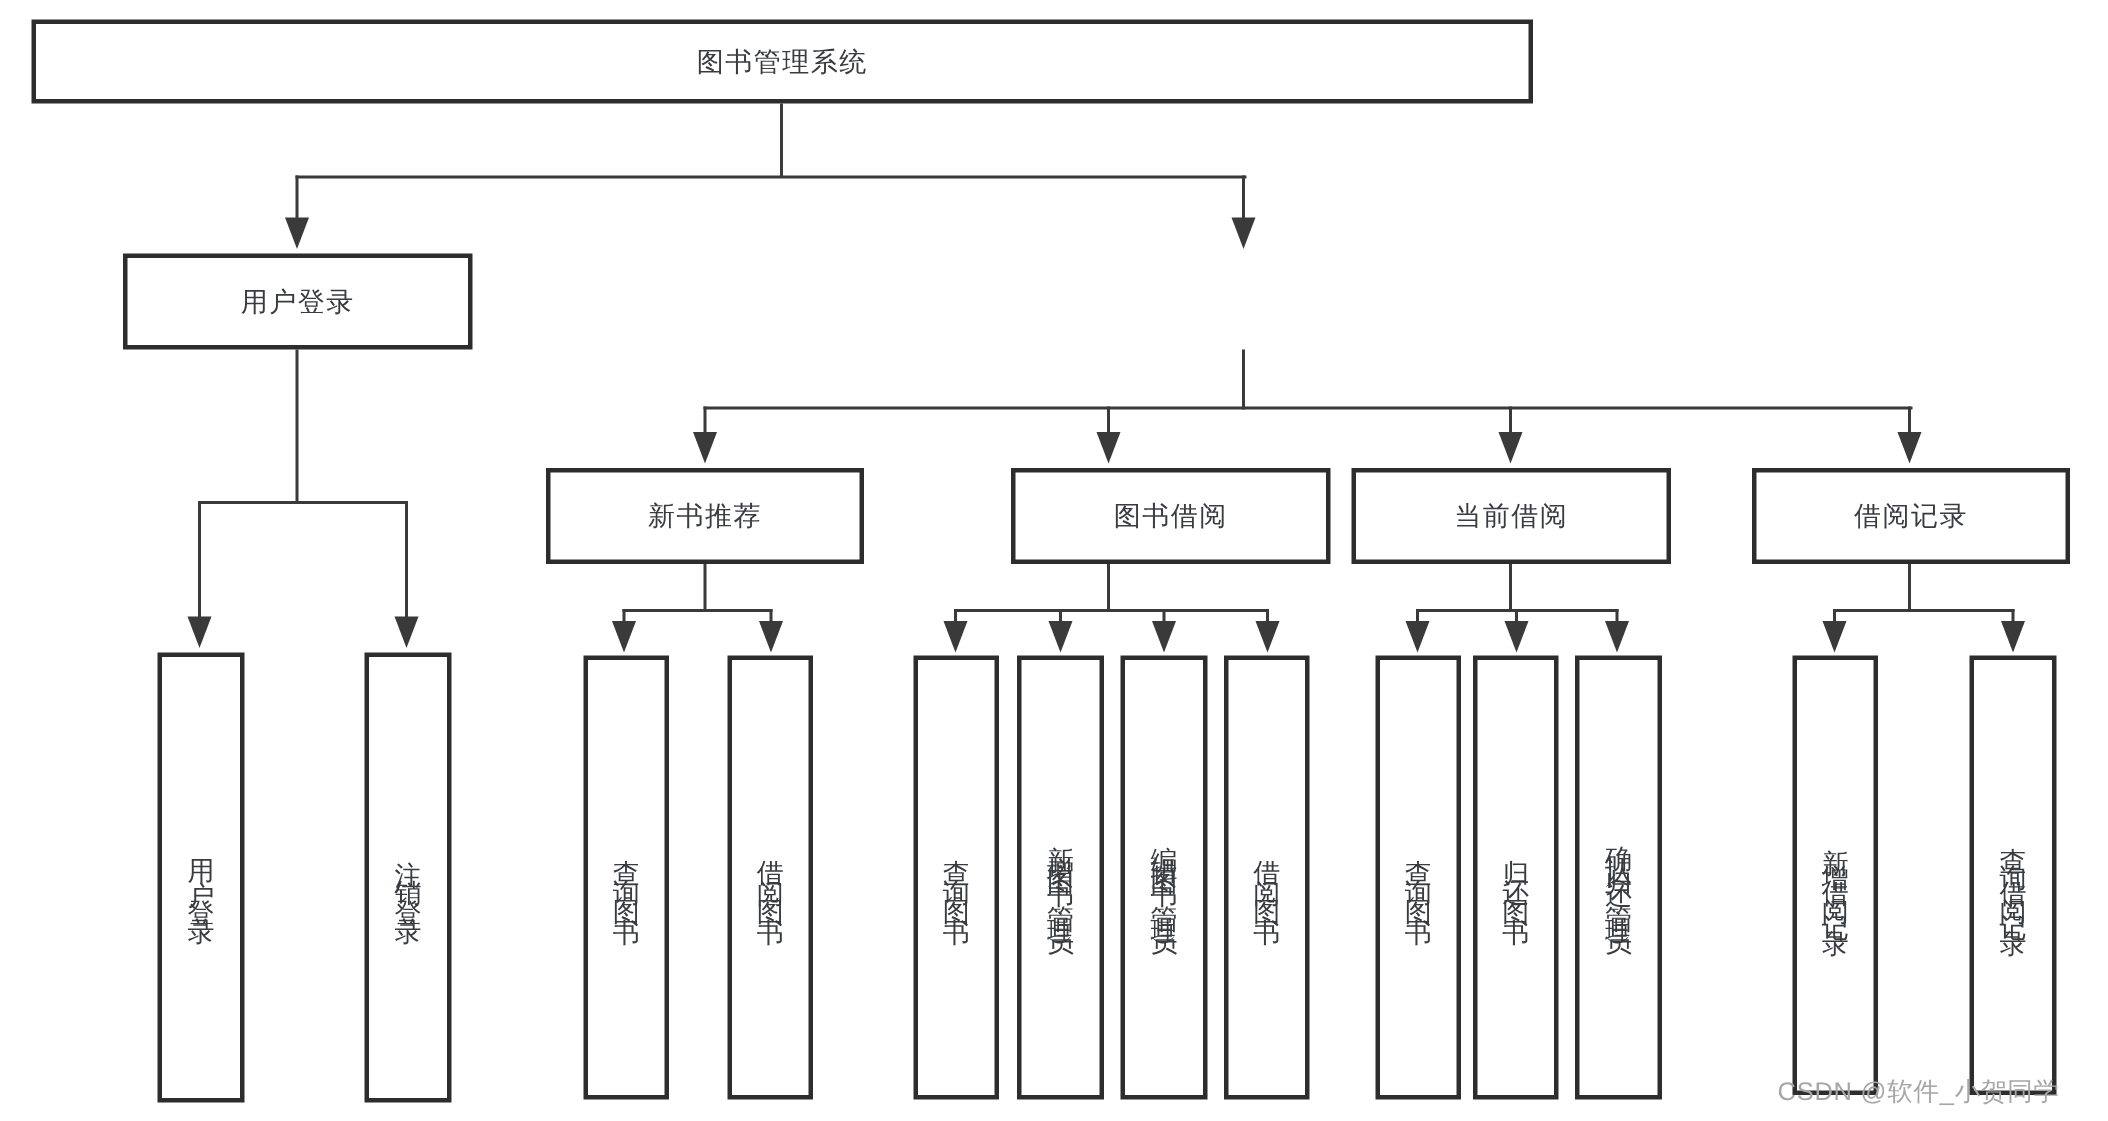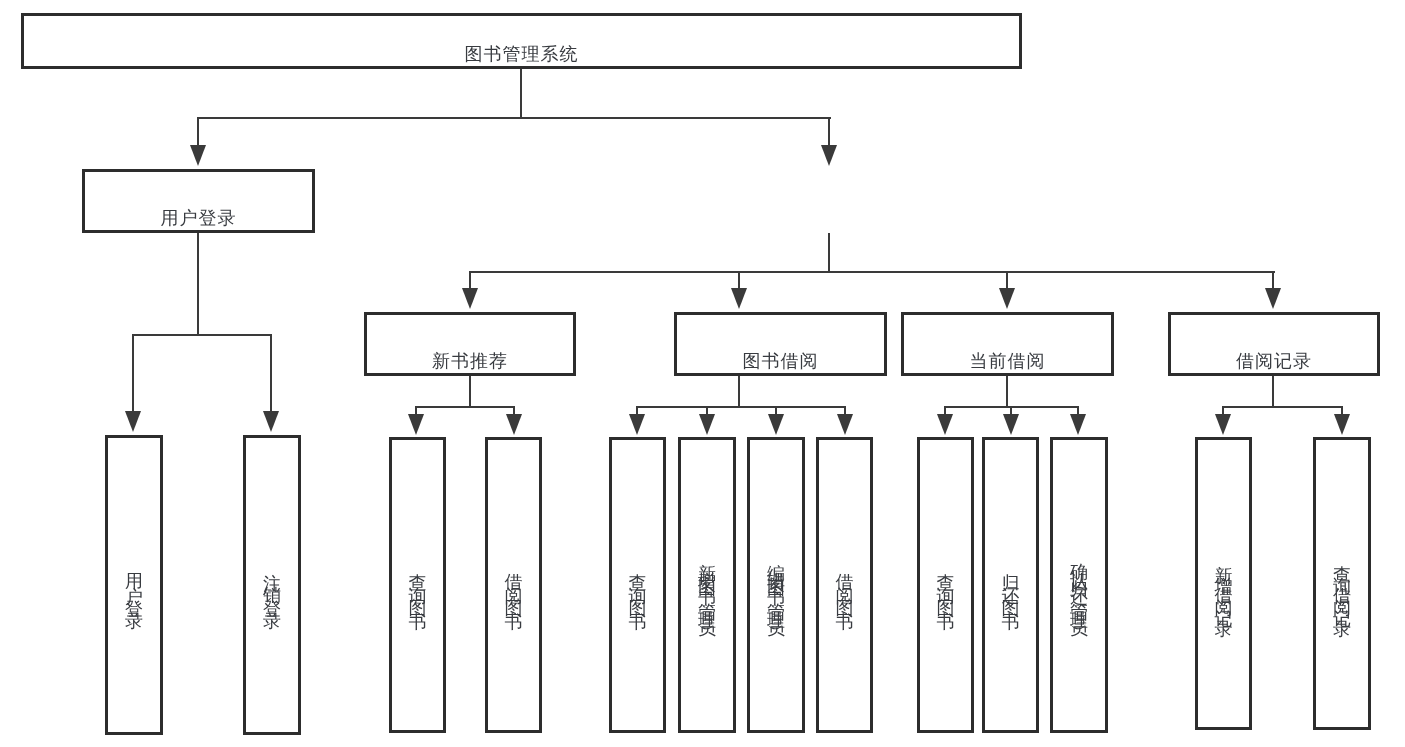--- a/index.html
+++ b/index.html
@@ -11,21 +11,21 @@
   }
   html,body{margin:0;padding:0;background:var(--bg);}
   .stage{
     position:relative;width:1405px;height:747px;background:var(--bg);
     font-family:"Liberation Sans","DejaVu Sans",sans-serif;
     color:var(--ink);overflow:hidden;
   }
   .box{
     position:absolute;box-sizing:border-box;
     border:3px solid var(--border);background:#fff;
-    display:flex;align-items:flex-end;justify-content:center;
+    display:flex;align-items:center;justify-content:center;
     font-size:18px;letter-spacing:1px;color:var(--ink);
   }
   .vbox{
     position:absolute;box-sizing:border-box;
     border:3px solid var(--border);background:#fff;
     display:flex;align-items:center;justify-content:center;
   }
   .vbox span{
     writing-mode:vertical-rl;text-orientation:mixed;
     font-size:18px;letter-spacing:13px;line-height:1;
@@ -168,14 +168,15 @@
     <span style="letter-spacing:8px;">确认归还（管理员）</span>
   </div>
 
   <div class="vbox" style="left:1195px;top:437px;width:57px;height:293px;">
     <span style="letter-spacing:11px;">新增借阅记录</span>
   </div>
   <div class="vbox" style="left:1313px;top:437px;width:58px;height:293px;">
     <span style="letter-spacing:11px;">查询借阅记录</span>
   </div>
 
+  <div class="watermark">CSDN @软件_小贺同学</div>
 
 </div>
 
 </body></html>

